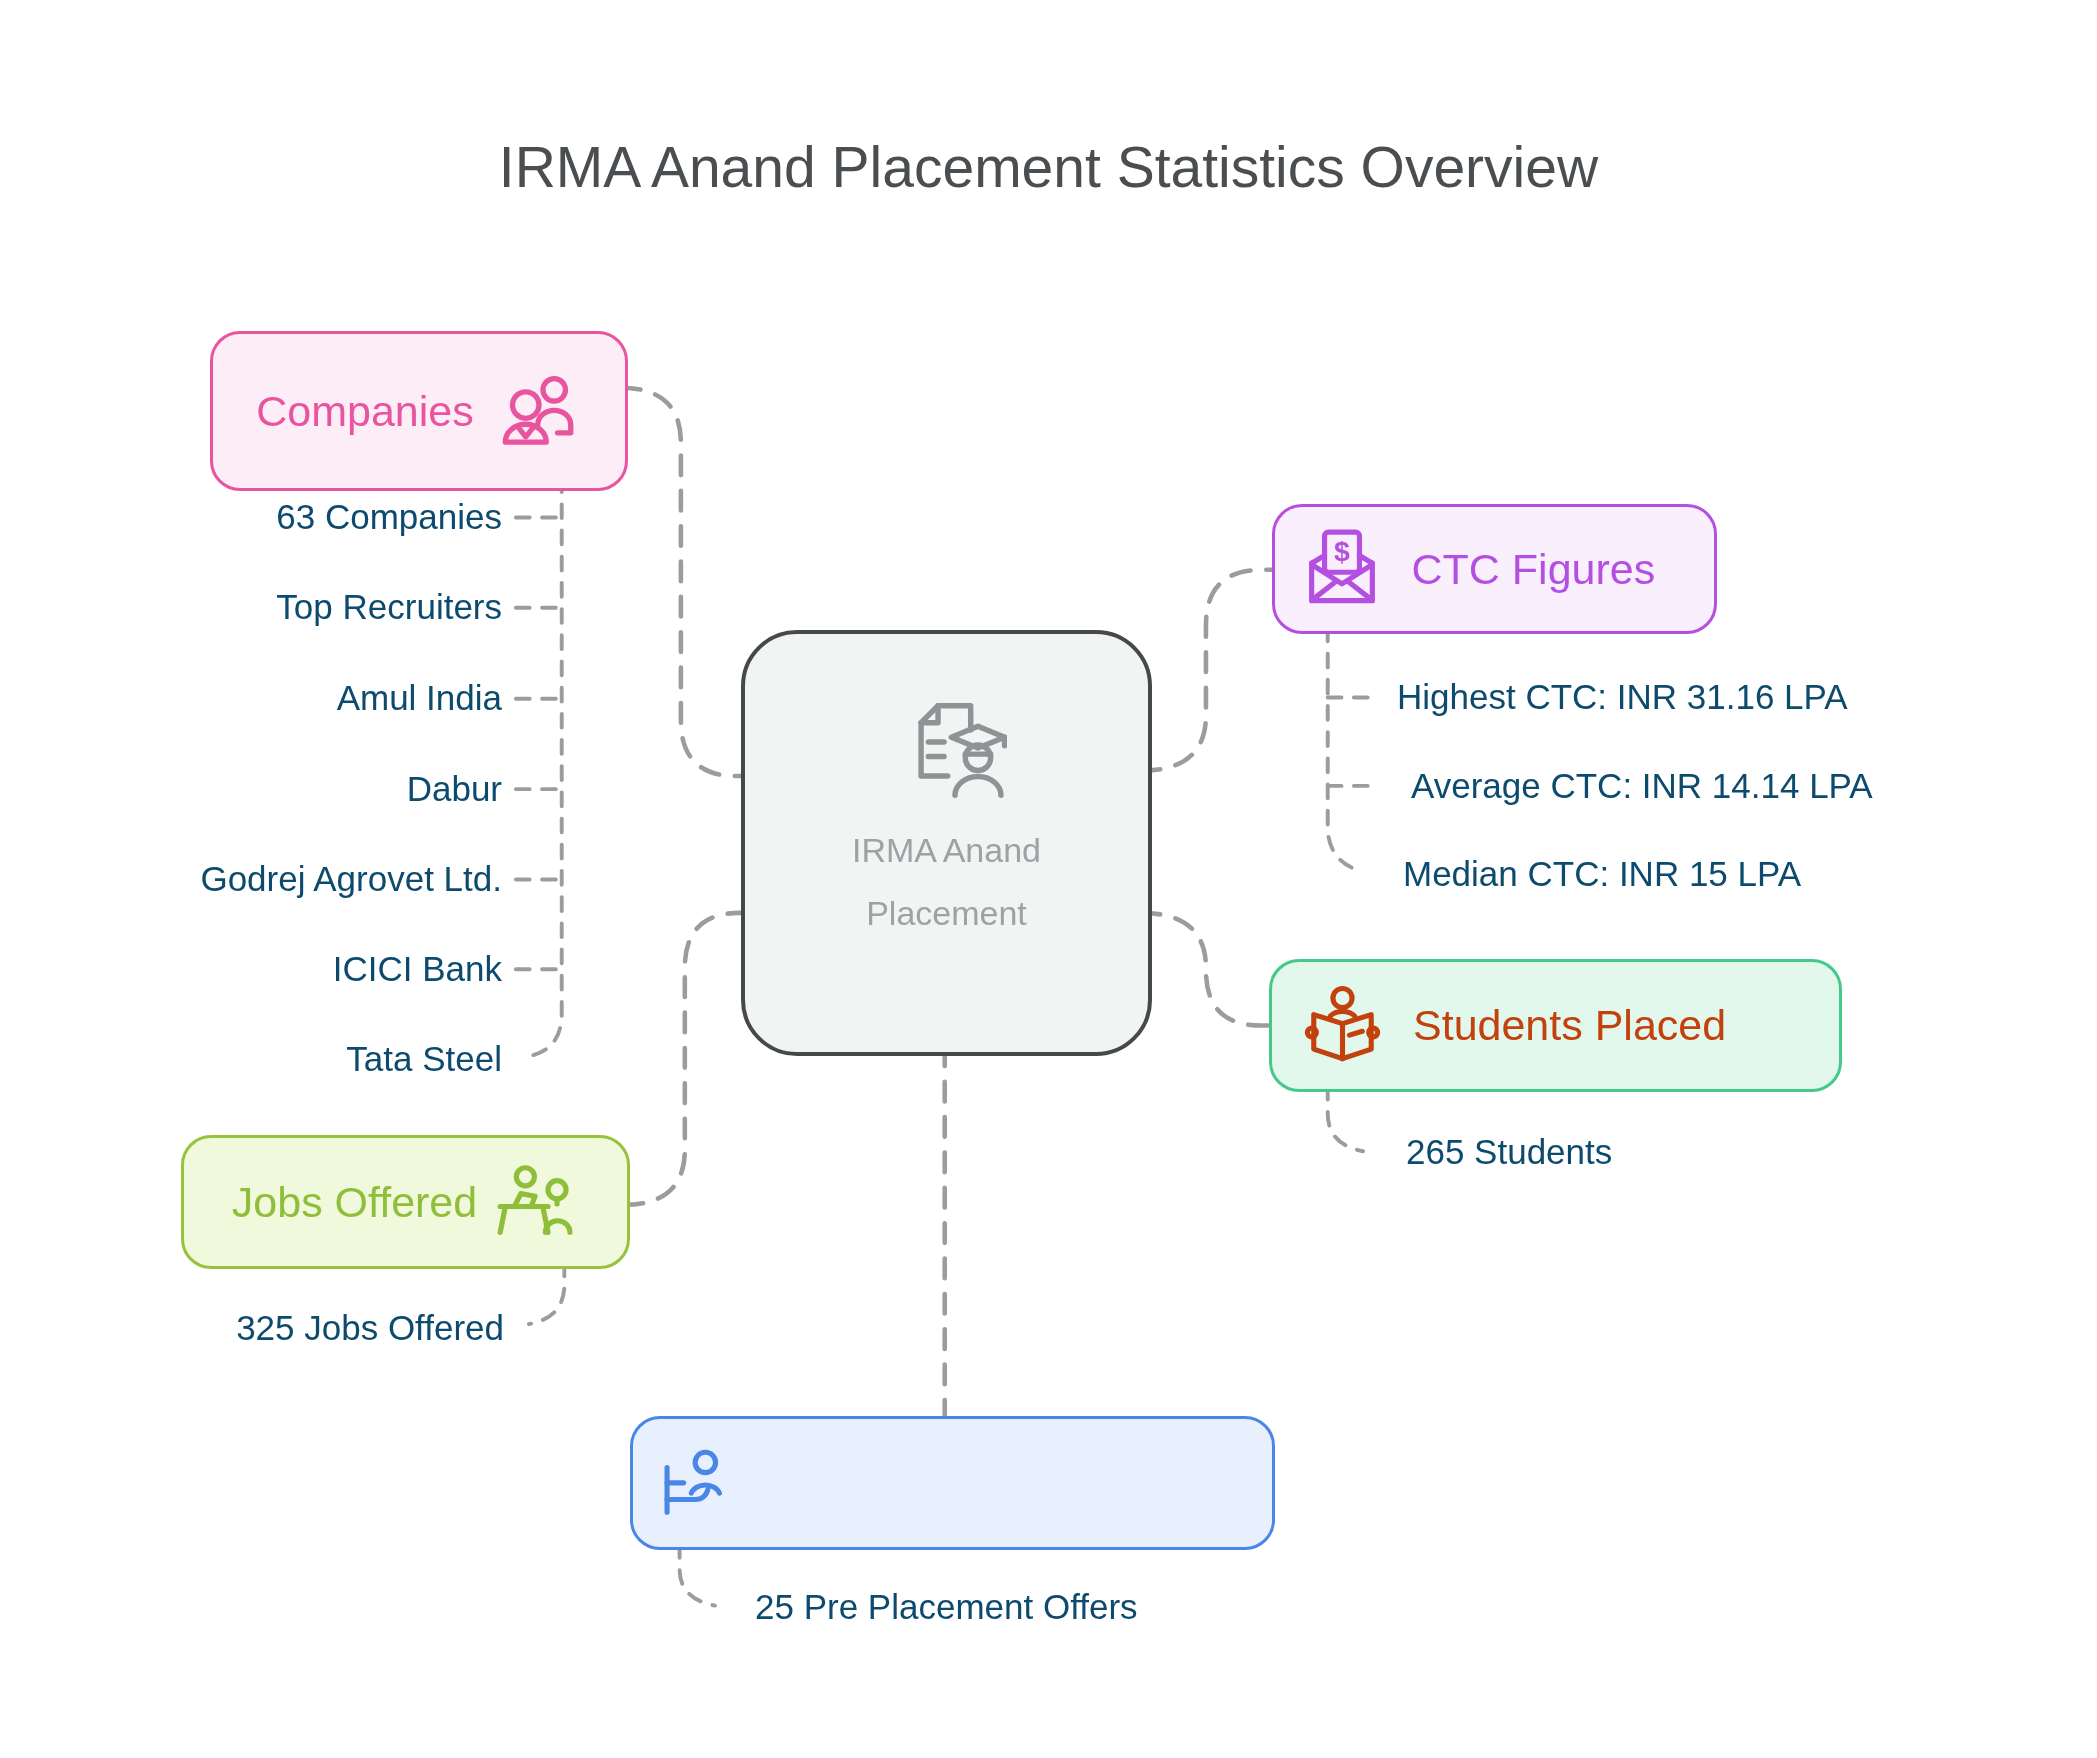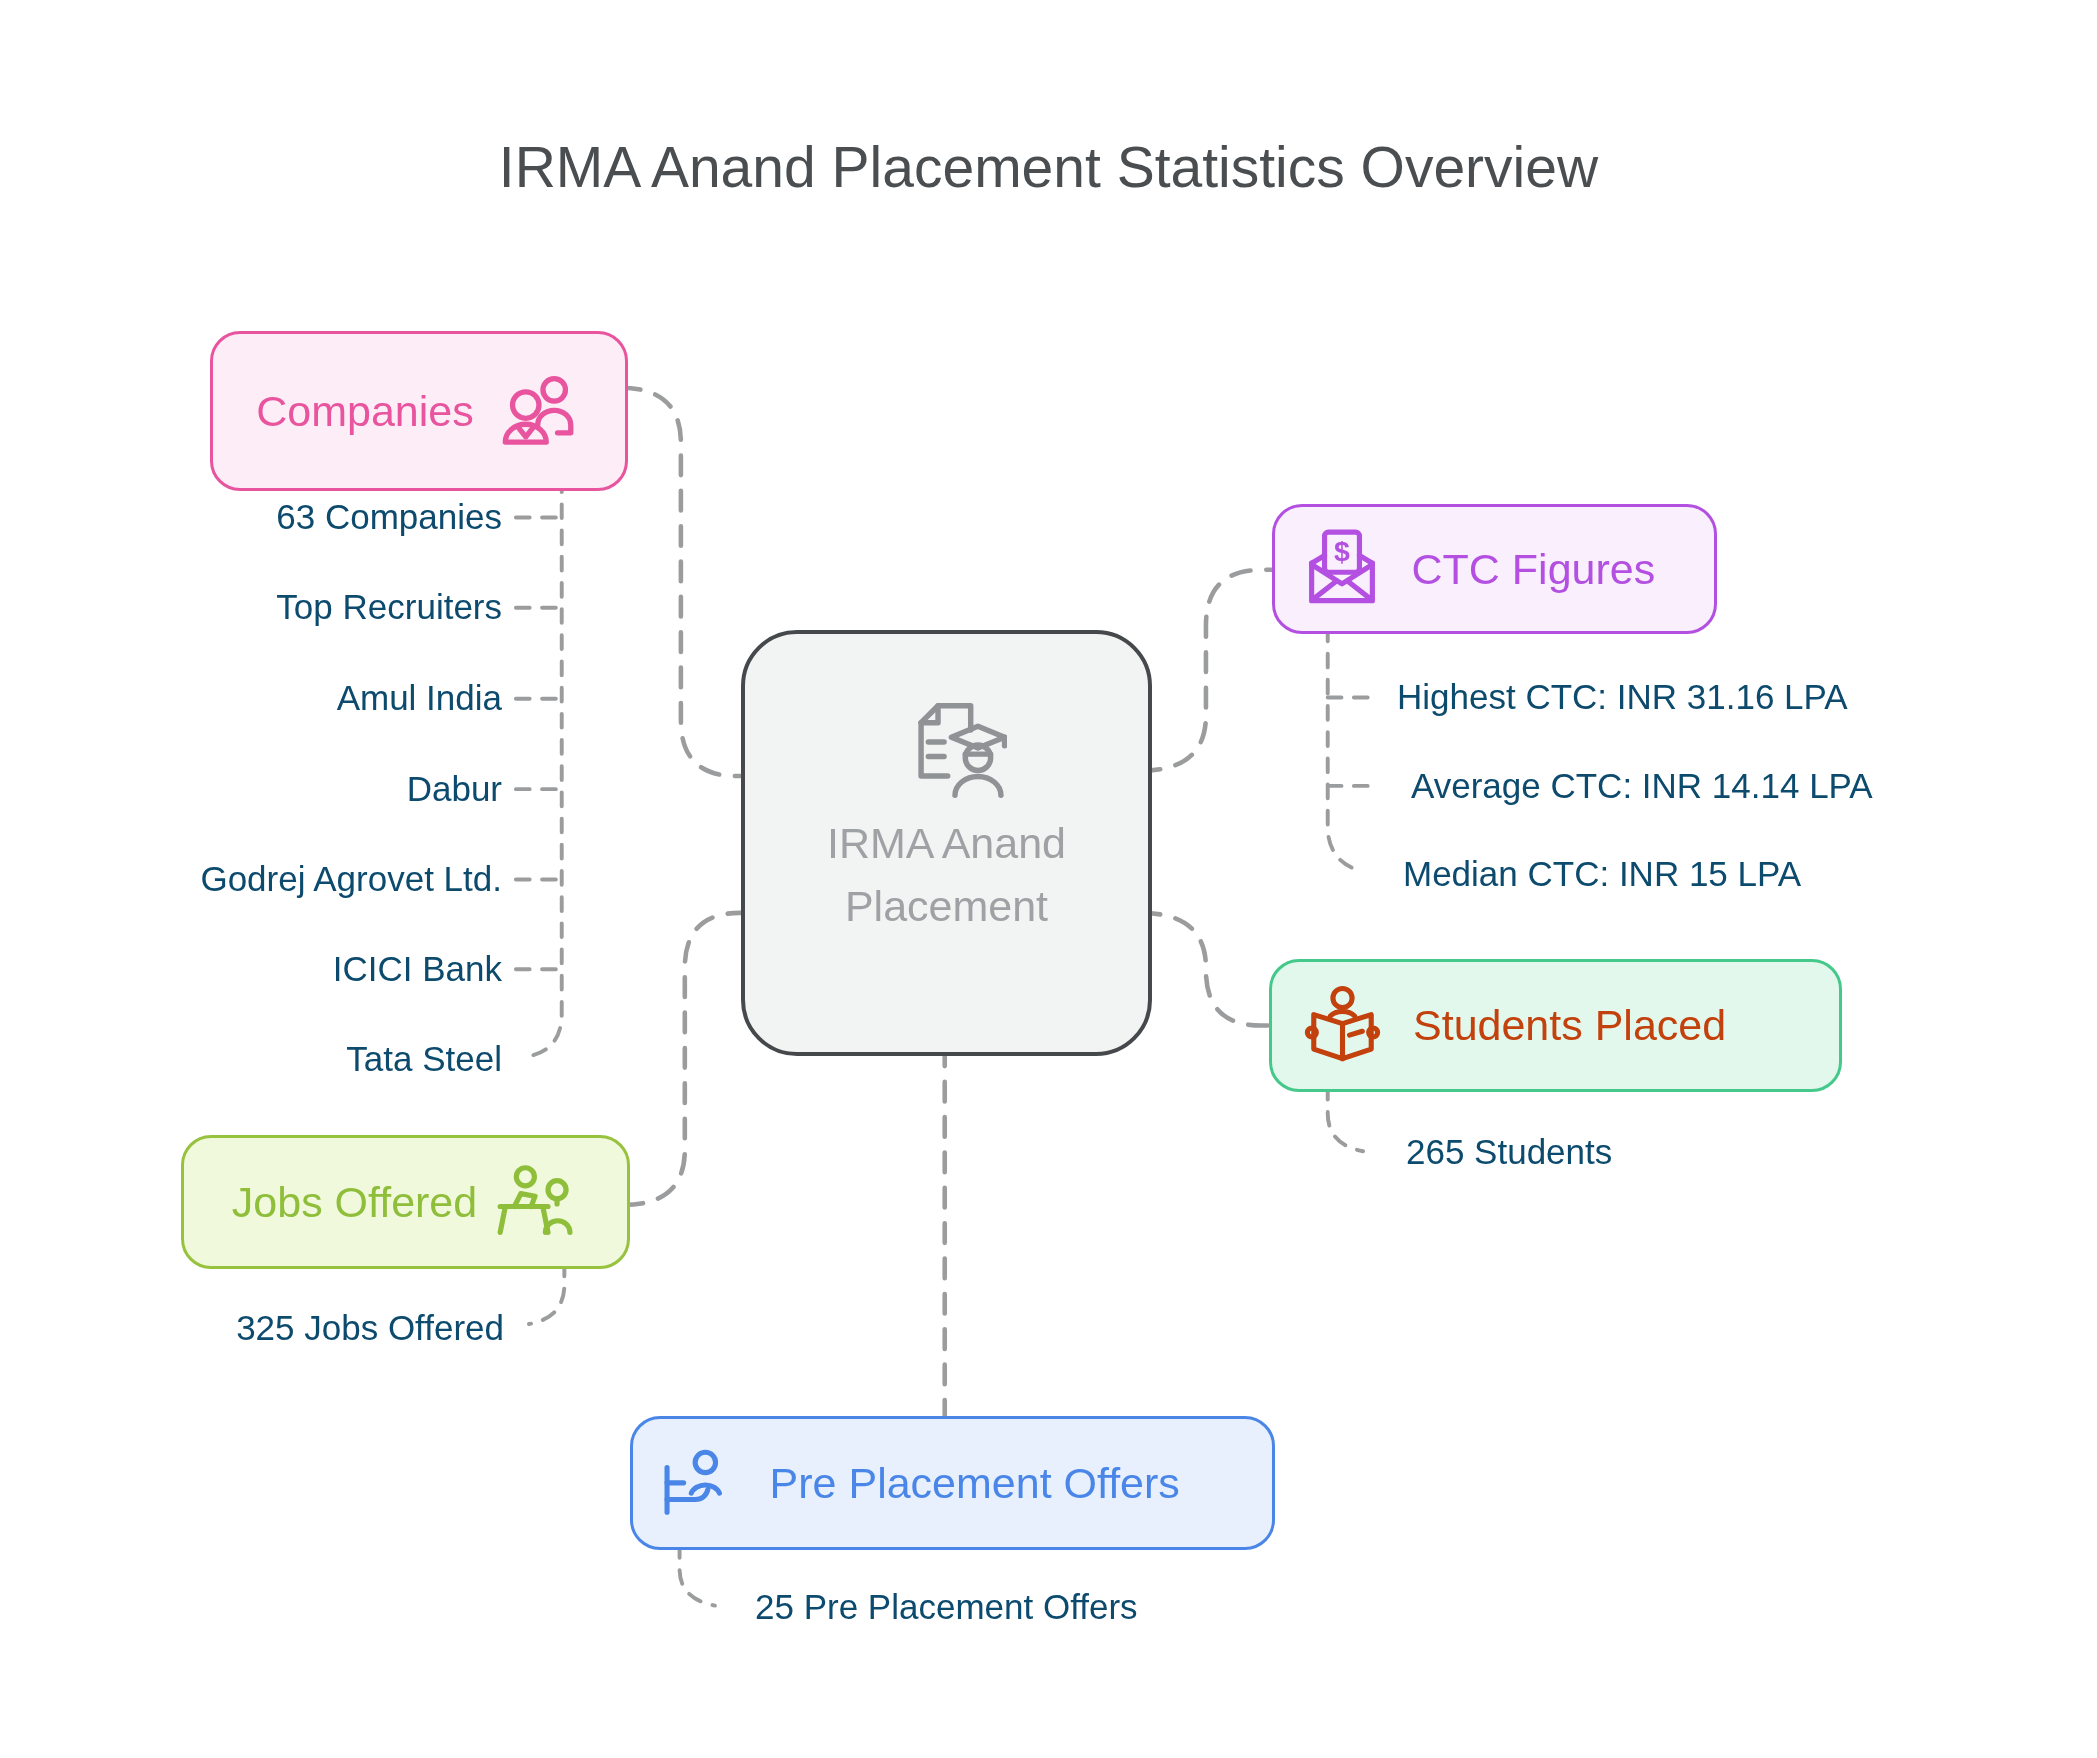--- a/index.html
+++ b/index.html
@@ -36,21 +36,21 @@
   .node-ctc{left:1272px;top:504px;width:445px;height:130px;color:#b450e1;background:#faf0fd;border-color:#b450e1;gap:27.5px;justify-content:flex-start;padding-left:25px;}
   .node-students{left:1269px;top:959px;width:573px;height:133px;color:#c2410c;background:#e3f8ed;border-color:#44c98a;gap:29px;justify-content:flex-start;padding-left:29px;}
   .node-ppo{left:630px;top:1416px;width:645px;height:134px;color:#4a86e8;background:#e8f0fd;border-color:#4a86e8;gap:34px;justify-content:flex-start;padding-left:19.6px;}
   .node-center{
     left:741px;top:630px;width:411px;height:426px;
     background:#f2f3f3;border:4.6px solid #46494c;border-radius:56px;
     flex-direction:column;justify-content:flex-start;
     color:#9ea2a5;
   }
   .node-center .big-icon{margin-top:56px;}
-  .center-text{margin-top:1px;text-align:center;font-size:43px;line-height:63px;color:#9ea2a5;}
+  .center-text{margin-top:8px;text-align:center;font-size:34px;line-height:63px;color:#9ea2a5;}
   .item{
     position:absolute;z-index:2;
     font-size:35px;line-height:48px;color:#0c4a6e;white-space:nowrap;
   }
   .r{text-align:right;}
 </style>
 </head>
 <body>
 
 <div class="canvas">
@@ -163,18 +163,17 @@
   <div class="item r" style="right:1593px;top:1304px;">325 Jobs Offered</div>
 
   <div class="node node-ppo">
     <svg width="83" height="83" viewBox="0 0 130 130" fill="none" stroke="currentColor" stroke-width="8" stroke-linecap="round" stroke-linejoin="round">
       <path d="M22,40 v70"></path>
       <path d="M22,64 h26"></path>
       <path d="M22,90 h44 q16,0 20,-16"></path>
       <circle cx="82" cy="32" r="16"></circle>
       <path d="M60,80 a23,18 0 0 1 44,0"></path>
     </svg>
-    <span class="lbl">Pre Placement Offers</span>
   </div>
   <div class="item" style="left:755px;top:1583px;">25 Pre Placement Offers</div>
 
 </div>
 
 
 </body></html>

